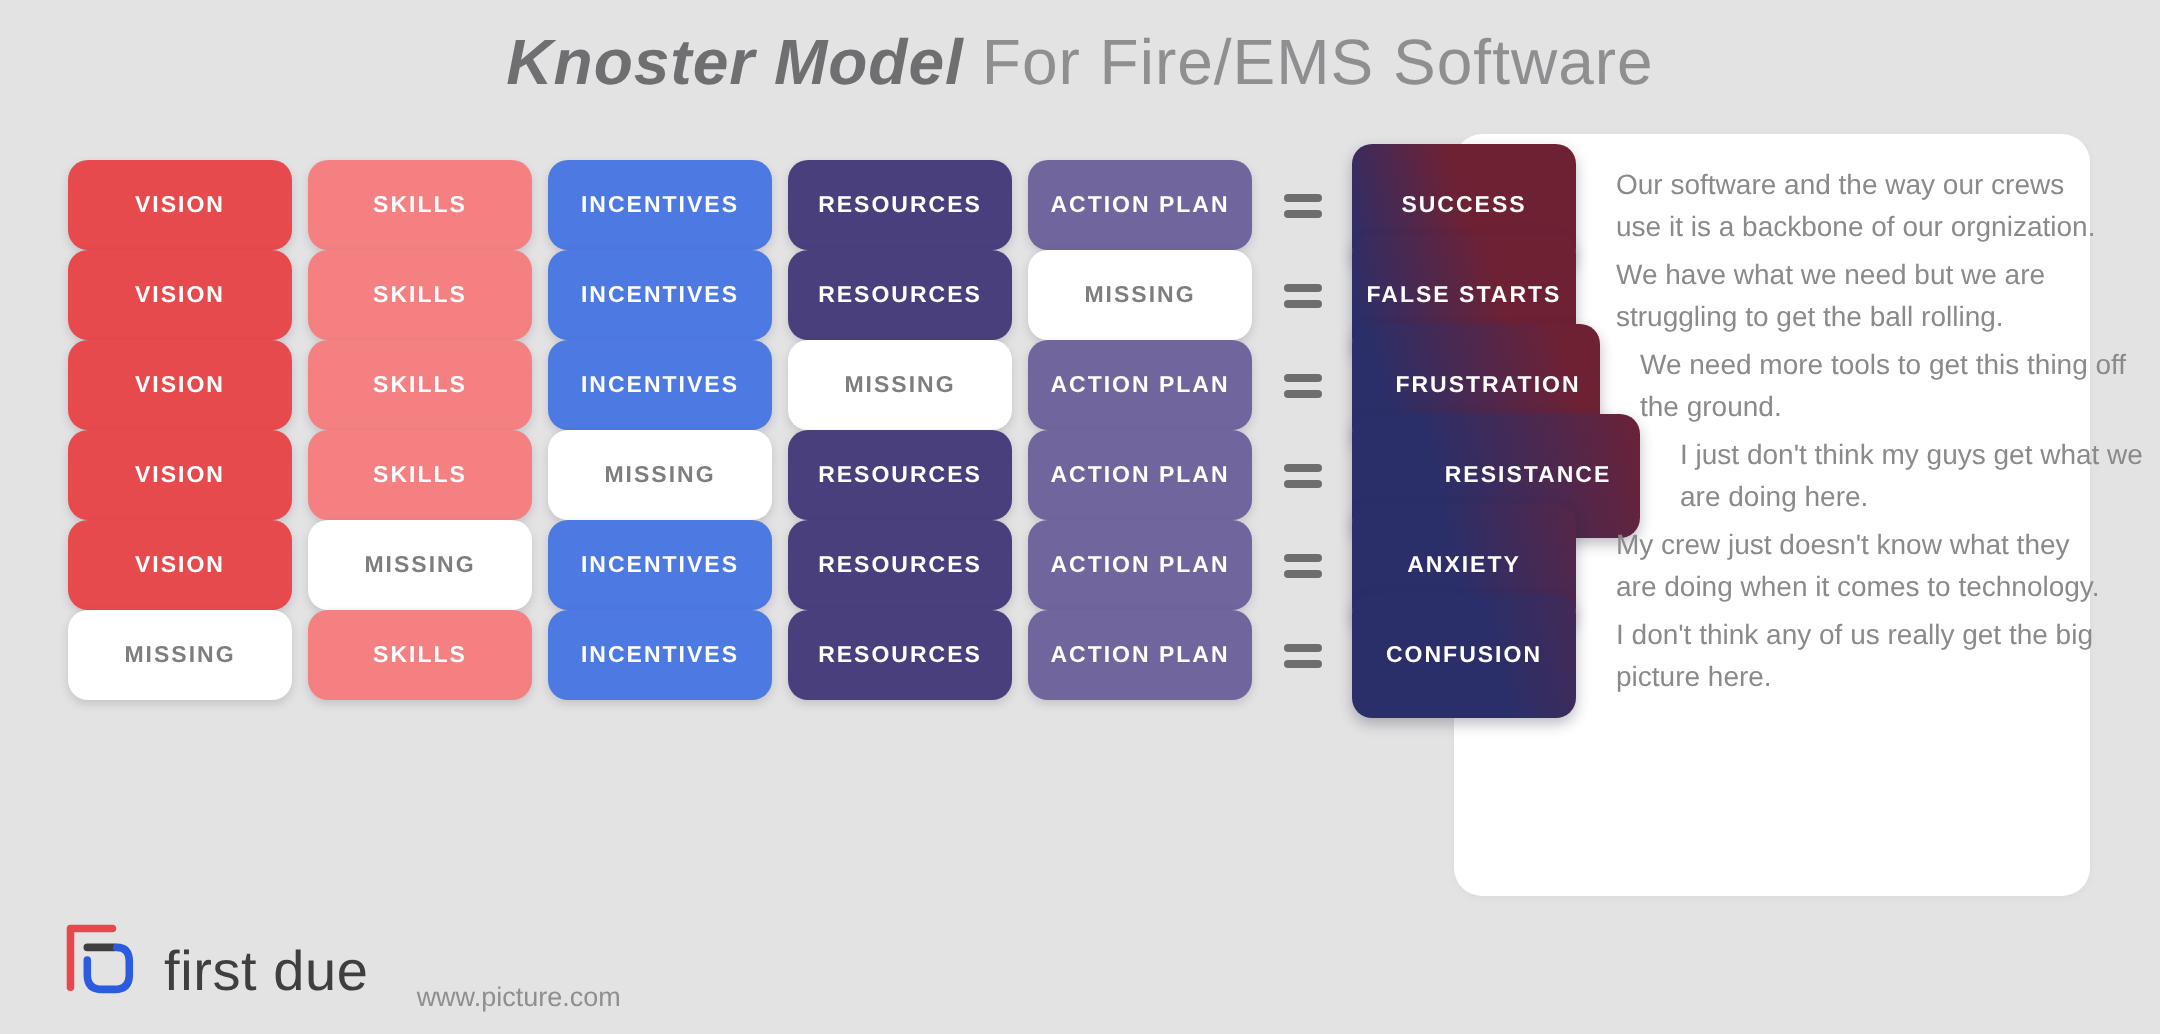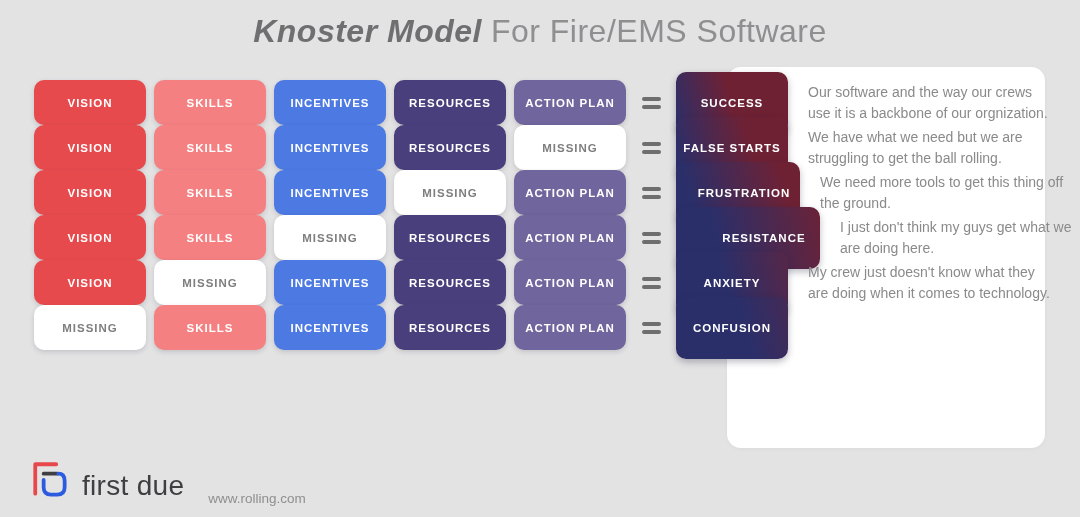--- a/index.html
+++ b/index.html
@@ -141,26 +141,27 @@
         <div class="cell missing">MISSING</div>
         <div class="cell" style="background: rgb(245, 128, 130);">SKILLS</div>
         <div class="cell" style="background: rgb(76, 121, 226);">INCENTIVES</div>
         <div class="cell" style="background: rgb(74, 63, 125);">RESOURCES</div>
         <div class="cell" style="background: rgb(112, 101, 156);">ACTION PLAN</div>
         <div class="equals">
           <i></i>
           <i></i>
         </div>
         <div class="result" style="background: linear-gradient(75deg, rgb(42, 47, 106) 60%, rgb(111, 33, 52) 165%);">CONFUSION</div>
+        <div class="desc">I don't think any of us really get the big picture here.</div>
       </div>
     </div>
 
   <div class="footer">
     <svg class="logo" viewBox="0 0 40 40" fill="none">
       <path d="M5 33 L5 5 L25 5" stroke="#E8484B" stroke-width="3.6" stroke-linejoin="round" stroke-linecap="round"></path>
       <path d="M13 14 L26 14" stroke="#3F3F41" stroke-width="3.6" stroke-linecap="round"></path>
       <path d="M13 20 L13 27 Q13 34 20 34 L26 34 Q33 34 33 27 L33 21 Q33 14 27 14" stroke="#2D5BE0" stroke-width="3.6" stroke-linejoin="round" stroke-linecap="round"></path>
     </svg>
     <span class="brand">first due</span>
-    <span class="url">www.rolling.com</span>
+    <span class="url">www.picture.com</span>
   </div>
 
 </div>
 
 </body></html>

